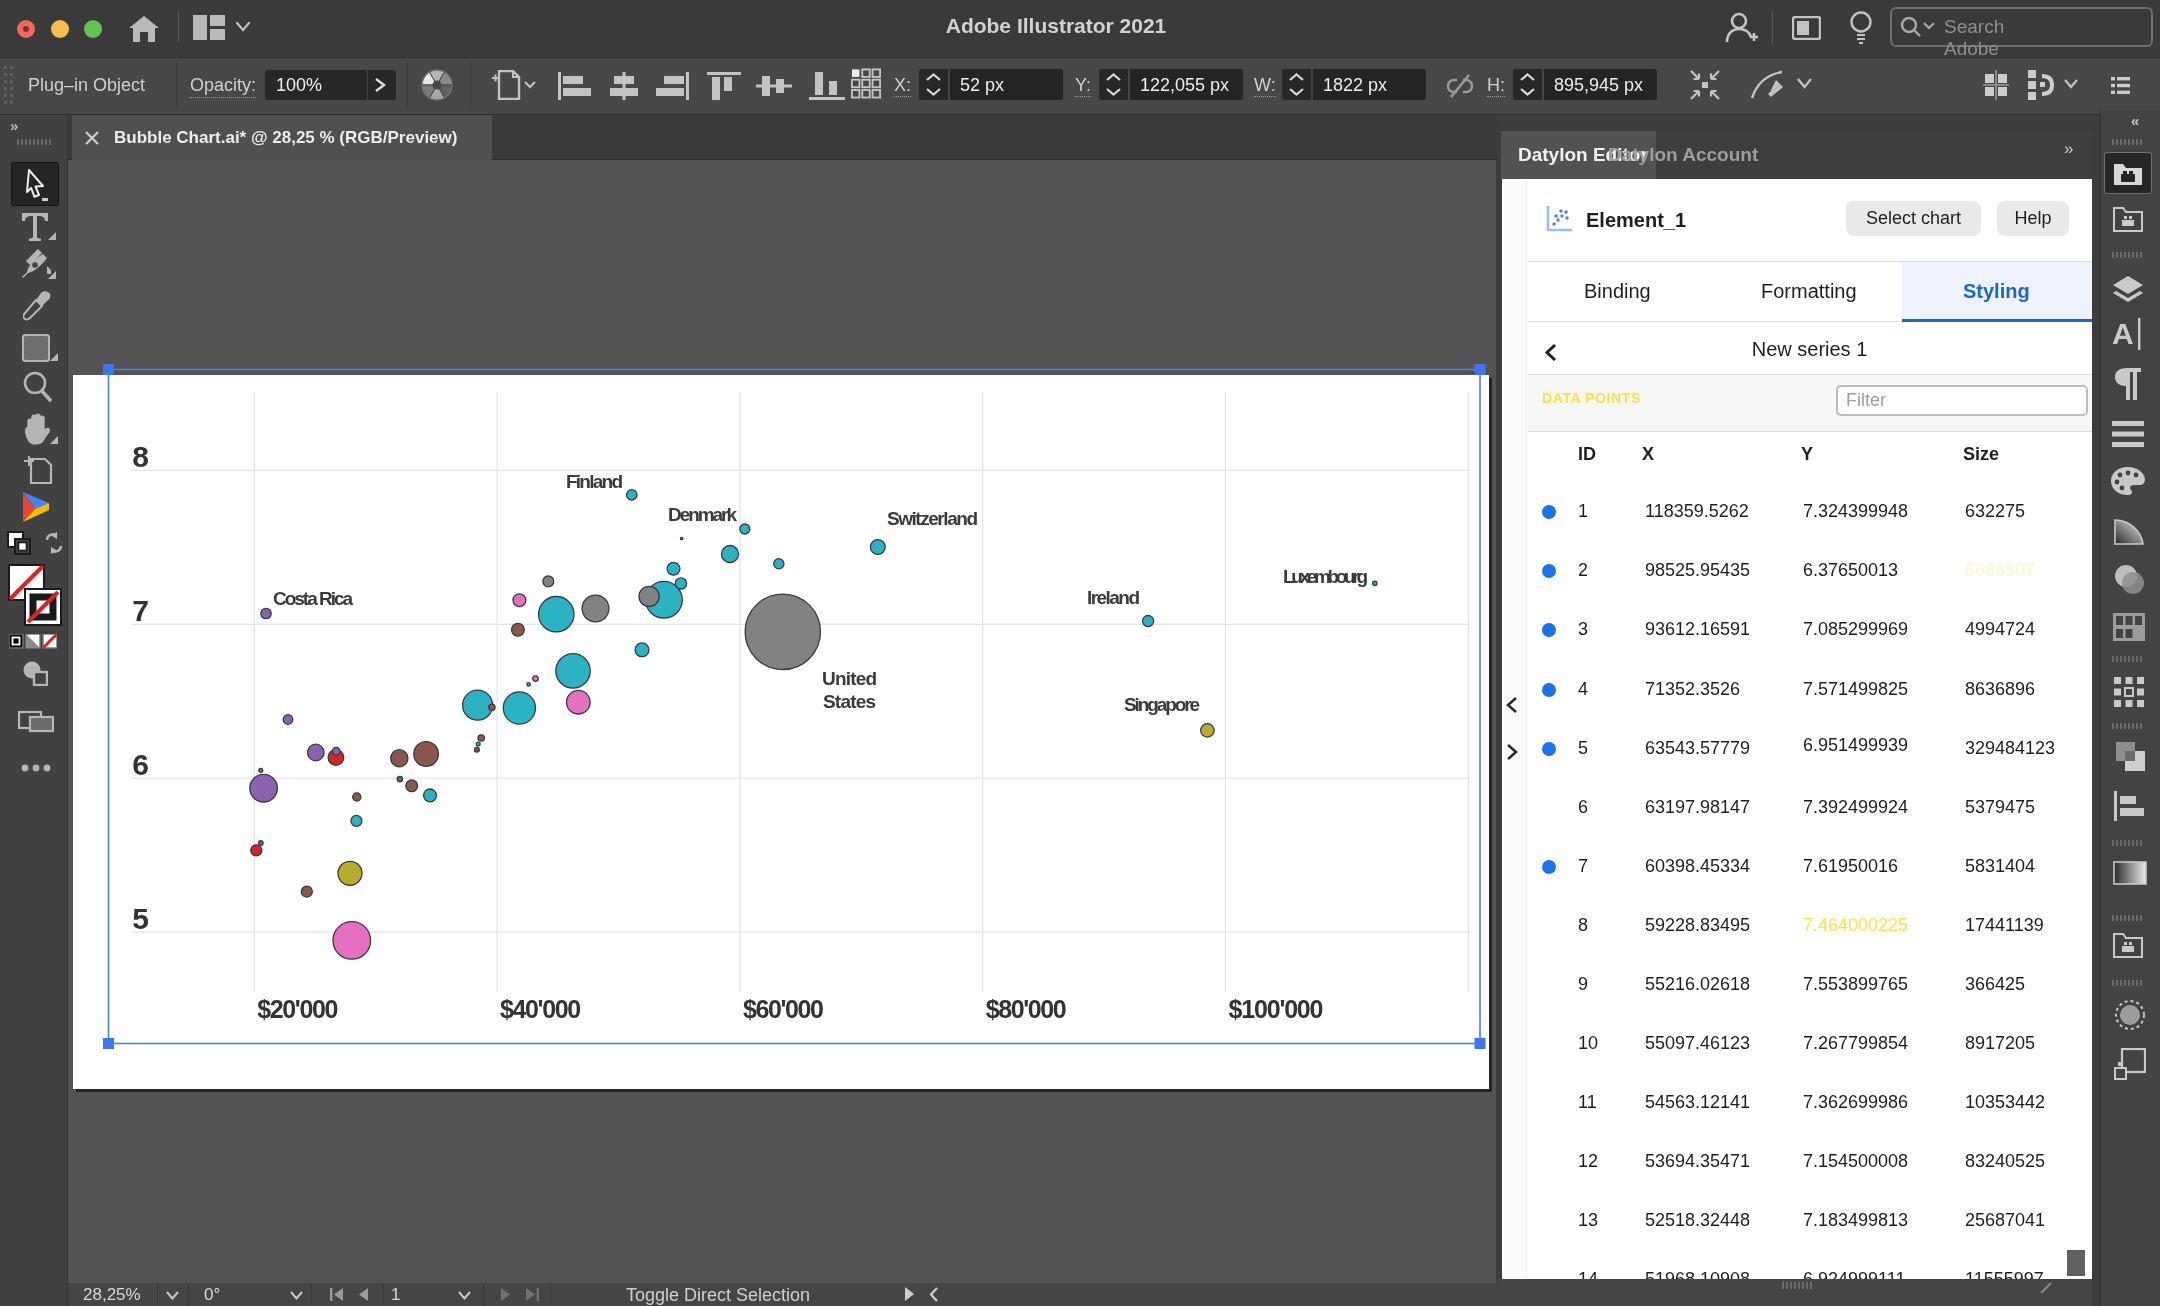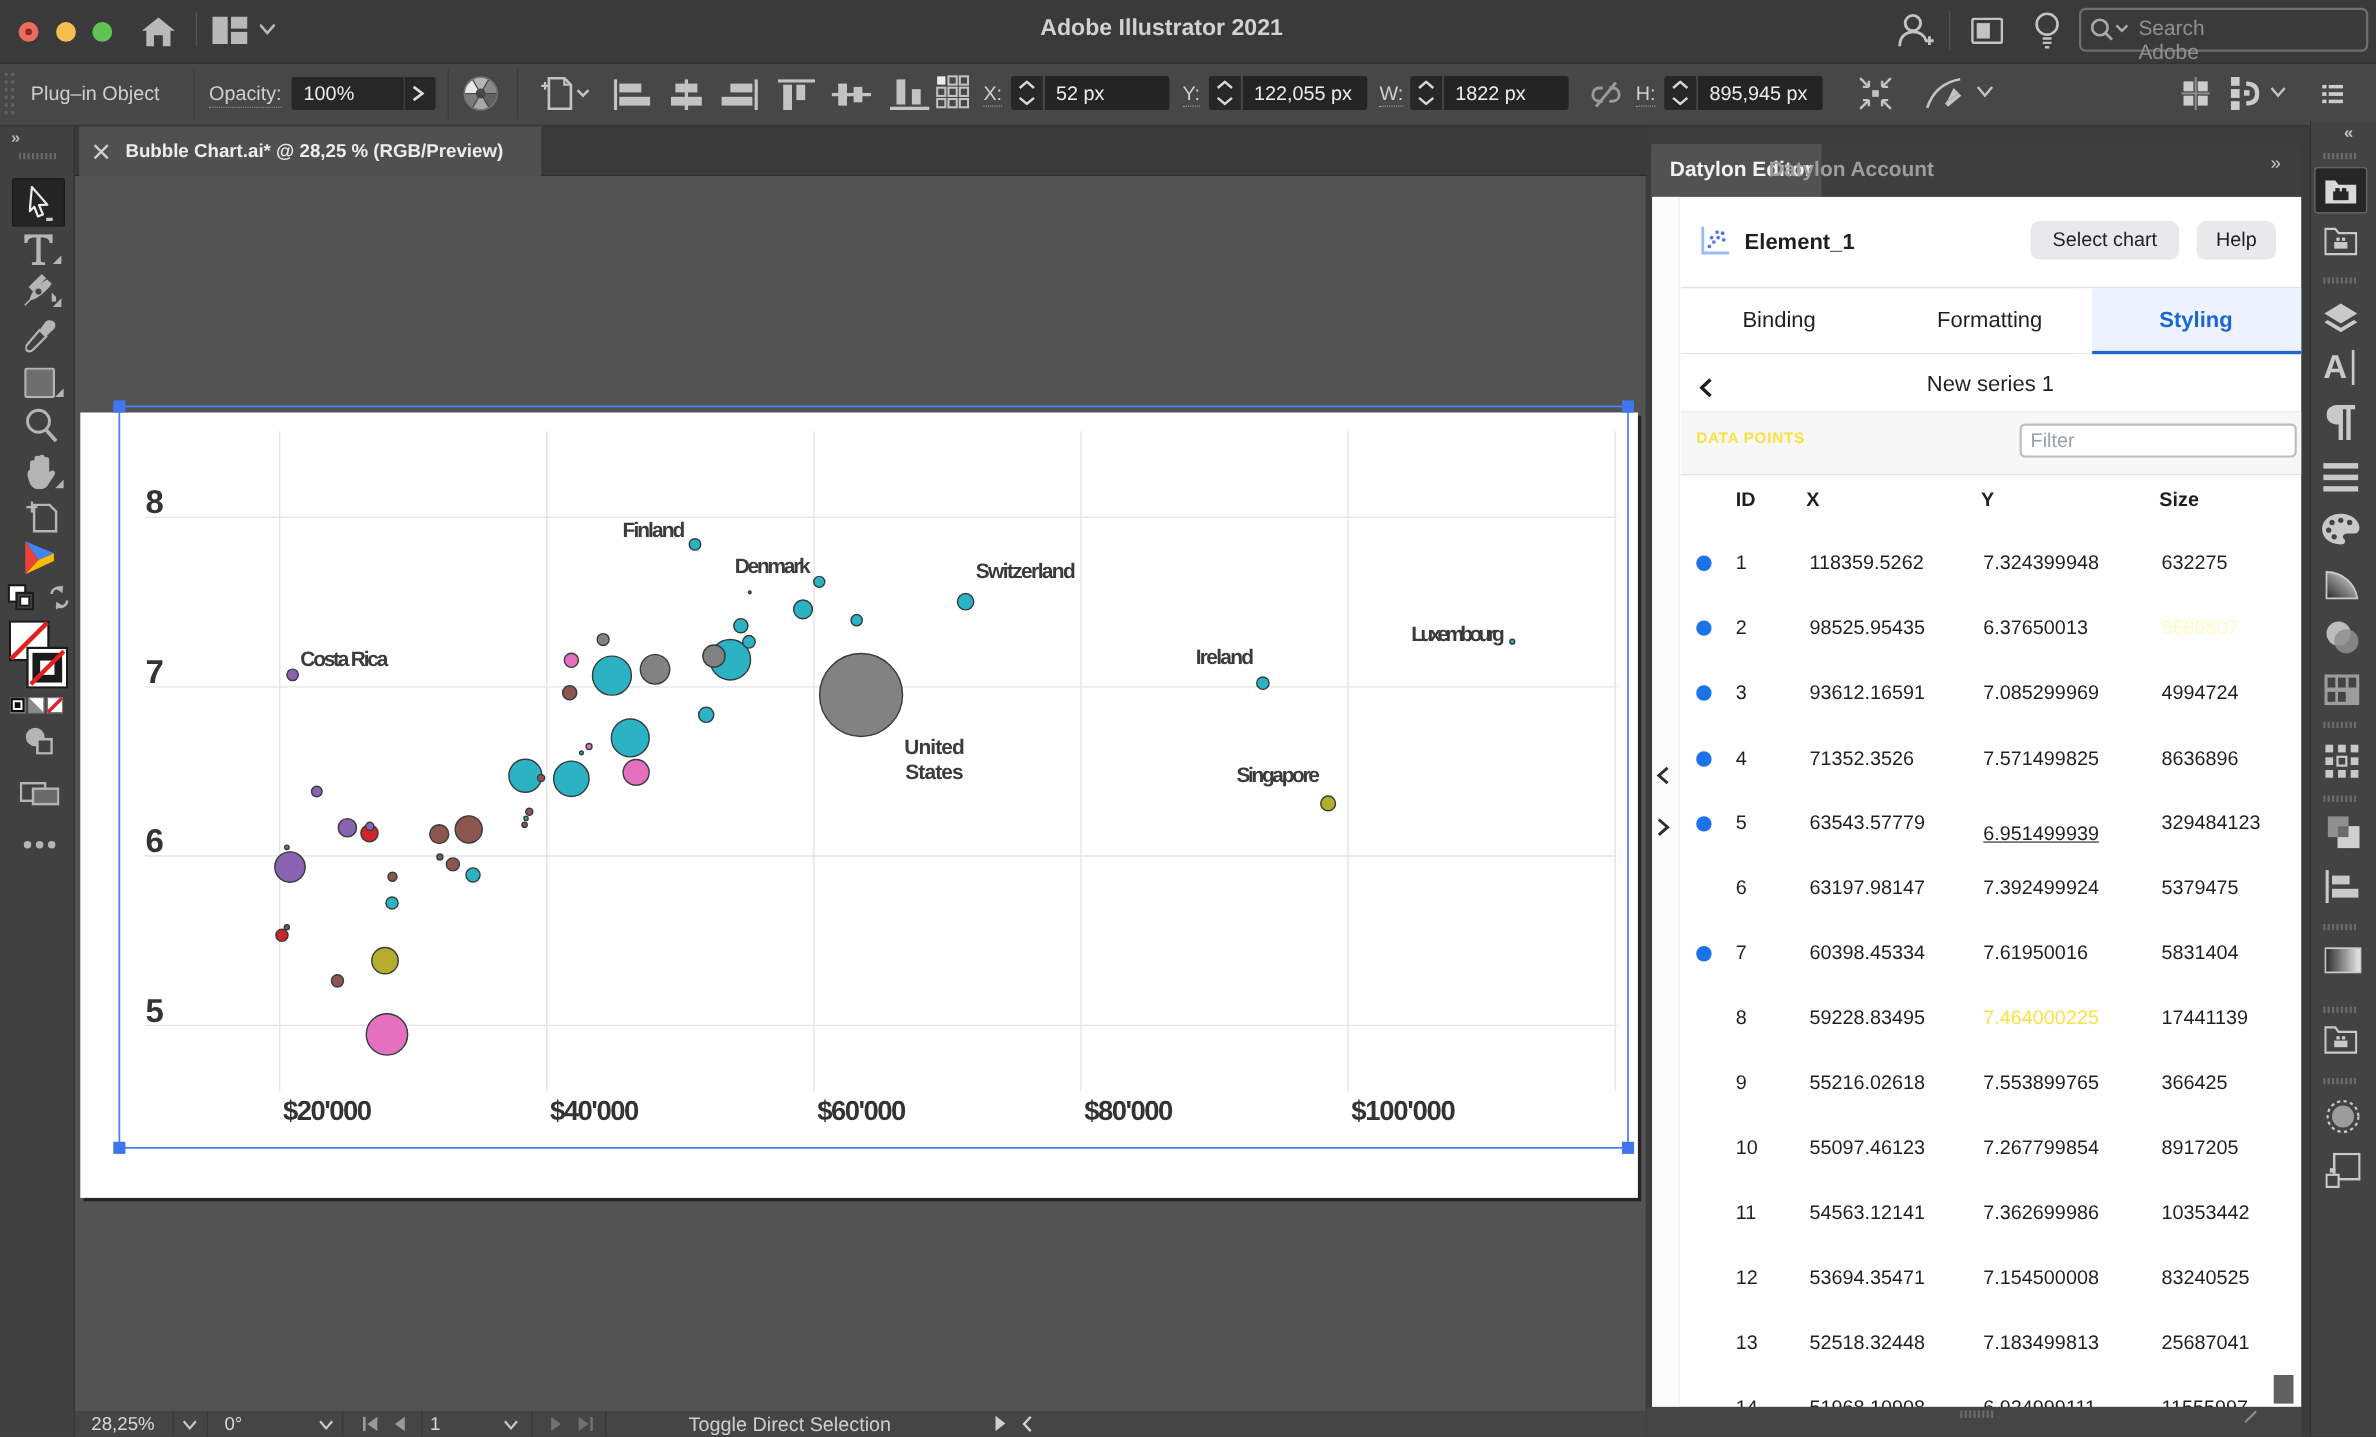--- a/index.html
+++ b/index.html
@@ -584,21 +584,21 @@
     <div class="abs" style="left:275px;top:187px;font-size:18px;color:#1f1f1f;">7.085299969</div>
     <div class="abs" style="left:437px;top:187px;font-size:18px;color:#1f1f1f;">4994724</div>
     <div class="abs" style="left:14px;top:251px;width:14px;height:14px;border-radius:50%;background:#1a73e8;"></div>
     <div class="abs" style="left:50px;top:247px;font-size:18px;color:#1f1f1f;">4</div>
     <div class="abs" style="left:117px;top:247px;font-size:18px;color:#1f1f1f;">71352.3526</div>
     <div class="abs" style="left:275px;top:247px;font-size:18px;color:#1f1f1f;">7.571499825</div>
     <div class="abs" style="left:437px;top:247px;font-size:18px;color:#1f1f1f;">8636896</div>
     <div class="abs" style="left:14px;top:310px;width:14px;height:14px;border-radius:50%;background:#1a73e8;"></div>
     <div class="abs" style="left:50px;top:306px;font-size:18px;color:#1f1f1f;">5</div>
     <div class="abs" style="left:117px;top:306px;font-size:18px;color:#1f1f1f;">63543.57779</div>
-    <div class="abs" style="left:275px;top:316px;font-size:18px;color:#1f1f1f;text-decoration:underline;">6.951499939</div>
+    <div class="abs" style="left:275px;top:303px;font-size:18px;color:#1f1f1f;">6.951499939</div>
     <div class="abs" style="left:437px;top:306px;font-size:18px;color:#1f1f1f;">329484123</div>
     <div class="abs" style="left:50px;top:365px;font-size:18px;color:#1f1f1f;">6</div>
     <div class="abs" style="left:117px;top:365px;font-size:18px;color:#1f1f1f;text-align:right;">63197.98147</div>
     <div class="abs" style="left:275px;top:365px;font-size:18px;color:#1f1f1f;">7.392499924</div>
     <div class="abs" style="left:437px;top:365px;font-size:18px;color:#1f1f1f;">5379475</div>
     <div class="abs" style="left:14px;top:428px;width:14px;height:14px;border-radius:50%;background:#1a73e8;"></div>
     <div class="abs" style="left:50px;top:424px;font-size:18px;color:#1f1f1f;">7</div>
     <div class="abs" style="left:117px;top:424px;font-size:18px;color:#1f1f1f;">60398.45334</div>
     <div class="abs" style="left:275px;top:424px;font-size:18px;color:#1f1f1f;">7.61950016</div>
     <div class="abs" style="left:437px;top:424px;font-size:18px;color:#1f1f1f;">5831404</div>

